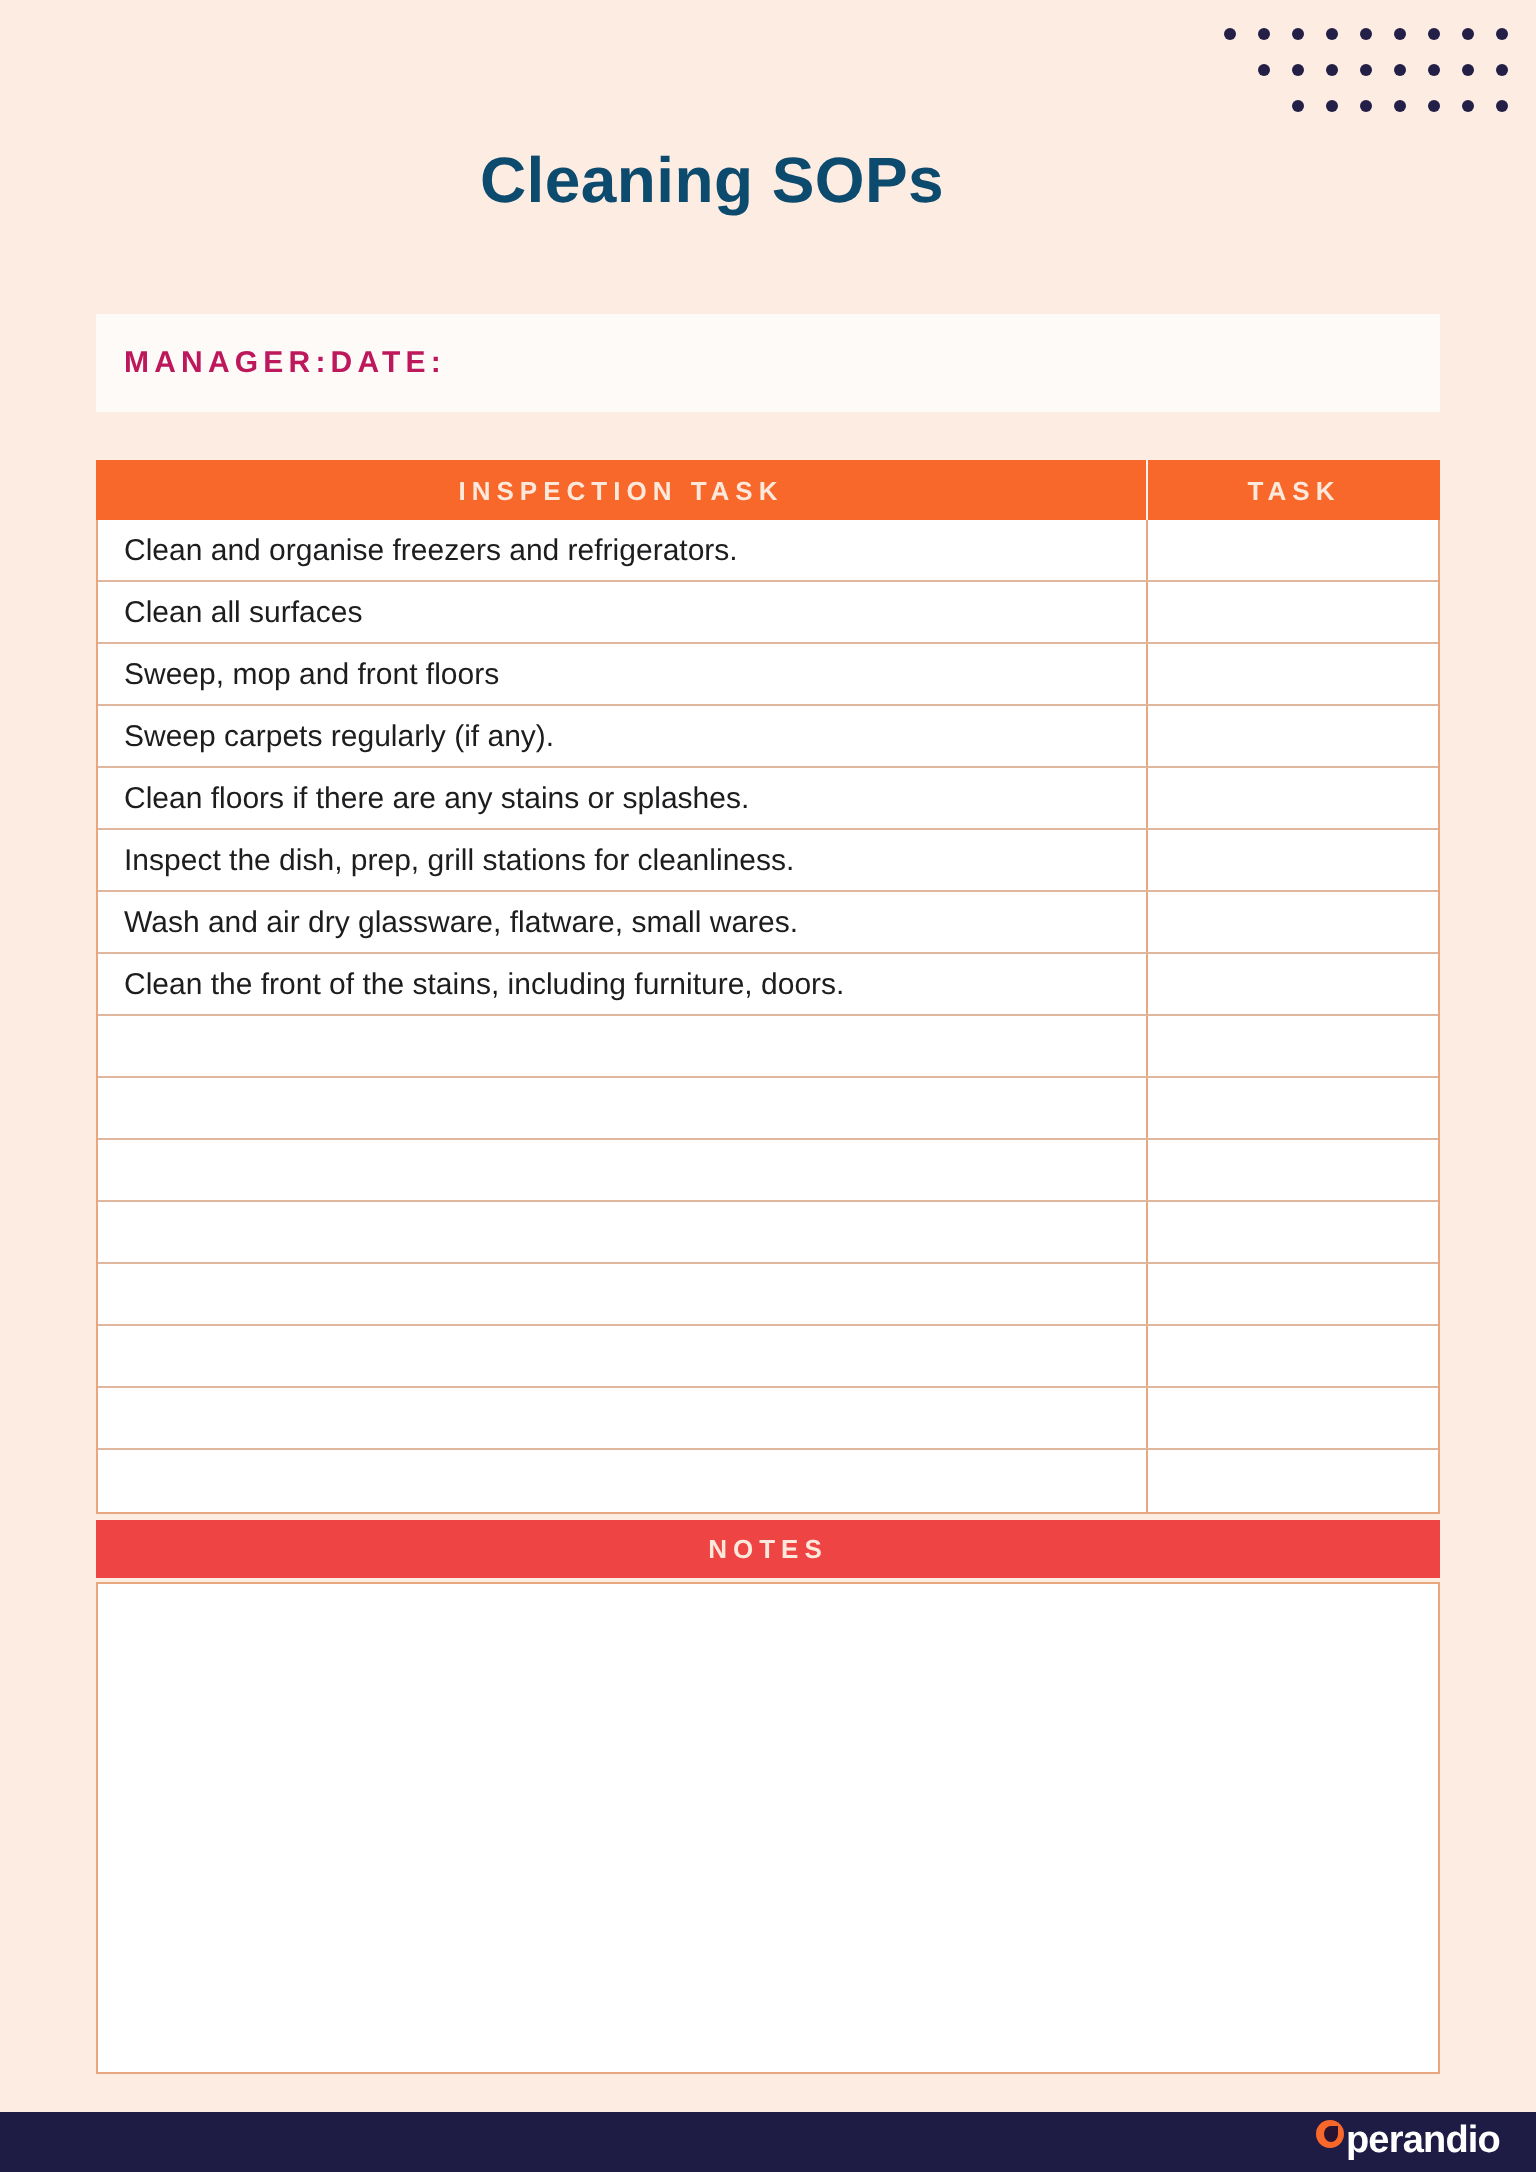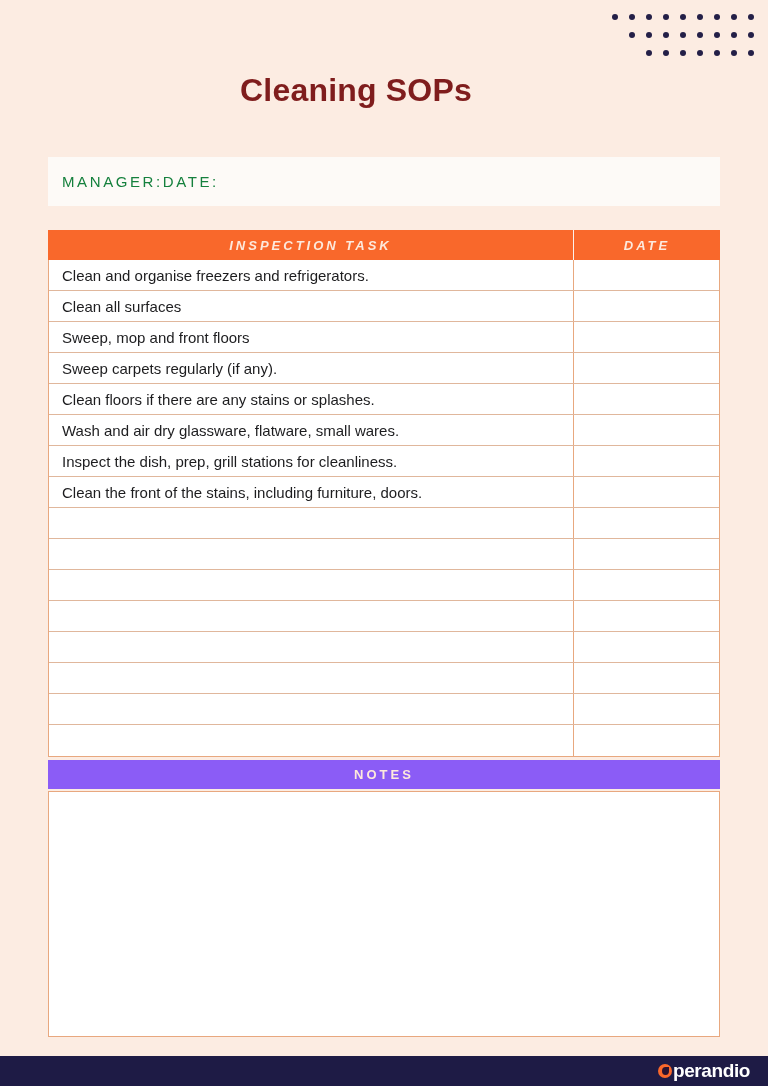--- a/index.html
+++ b/index.html
@@ -43,55 +43,54 @@
   
   .page-title {
     position: absolute;
     top: 72px;
     left: 0;
     width: 712px;
     text-align: center;
     font-size: 32px;
     font-weight: bold;
     letter-spacing: 0.2px;
-    color: #7f1d1d;
+    color: #0c4a6e;
   }
 
   
   .meta-bar {
     position: absolute;
     top: 157px;
     left: 48px;
     width: 672px;
     height: 49px;
     background: #fdfaf7;
     display: flex;
     align-items: center;
   }
   .meta-label {
     font-size: 15px;
-    font-weight: normal;
+    font-weight: bold;
     letter-spacing: 2.6px;
-    color: #15803d;
+    color: #be185d;
   }
   .meta-label.manager { margin-left: 14px; }
   .meta-label.date { }
 
   
   .table {
     position: absolute;
     top: 230px;
     left: 48px;
     width: 672px;
   }
   .thead {
     display: flex;
     height: 30px;
     background: #f9682b;
-    font-style: italic;
   }
   .th {
     display: flex;
     align-items: center;
     justify-content: center;
     color: #fde9dc;
     font-size: 13px;
     font-weight: bold;
     letter-spacing: 3px;
   }
@@ -123,21 +122,21 @@
   }
   .td-done { width: 145px; }
 
   
   .notes-header {
     position: absolute;
     top: 760px;
     left: 48px;
     width: 672px;
     height: 29px;
-    background: #8b5cf6;
+    background: #ef4444;
     display: flex;
     align-items: center;
     justify-content: center;
     color: #fde9dc;
     font-size: 13px;
     font-weight: bold;
     letter-spacing: 3px;
   }
   .notes-box {
     position: absolute;
@@ -156,21 +155,21 @@
     top: 1056px;
     width: 768px;
     height: 30px;
     background: #1e1b45;
     display: flex;
     align-items: center;
     justify-content: flex-end;
   }
   .logo {
     display: flex;
-    align-items: center;
+    align-items: flex-start;
     margin-right: 18px;
   }
   .logo-mark {
     width: 14px;
     height: 14px;
     border-radius: 50%;
     background: #f9682b;
     position: relative;
     margin-right: 1px;
   }
@@ -230,21 +229,21 @@
 <div class="page-title">Cleaning SOPs</div>
 
 <div class="meta-bar">
   <span class="meta-label manager">MANAGER:</span>
   <span class="meta-label date">DATE:</span>
 </div>
 
 <div class="table">
   <div class="thead">
     <div class="th task">INSPECTION TASK</div>
-    <div class="th done">DATE</div>
+    <div class="th done">TASK</div>
   </div>
   <div class="tbody" id="tbody">
       <div class="tr">
         <div class="td-task">Clean and organise freezers and refrigerators.</div>
         <div class="td-done"></div>
       </div>
       <div class="tr">
         <div class="td-task">Clean all surfaces</div>
         <div class="td-done"></div>
       </div>
@@ -254,25 +253,25 @@
       </div>
       <div class="tr">
         <div class="td-task">Sweep carpets regularly (if any).</div>
         <div class="td-done"></div>
       </div>
       <div class="tr">
         <div class="td-task">Clean floors if there are any stains or splashes.</div>
         <div class="td-done"></div>
       </div>
       <div class="tr">
+        <div class="td-task">Inspect the dish, prep, grill stations for cleanliness.</div>
+        <div class="td-done"></div>
+      </div>
+      <div class="tr">
         <div class="td-task">Wash and air dry glassware, flatware, small wares.</div>
-        <div class="td-done"></div>
-      </div>
-      <div class="tr">
-        <div class="td-task">Inspect the dish, prep, grill stations for cleanliness.</div>
         <div class="td-done"></div>
       </div>
       <div class="tr">
         <div class="td-task">Clean the front of the stains, including furniture, doors.</div>
         <div class="td-done"></div>
       </div>
       <div class="tr">
         <div class="td-task"></div>
         <div class="td-done"></div>
       </div>

